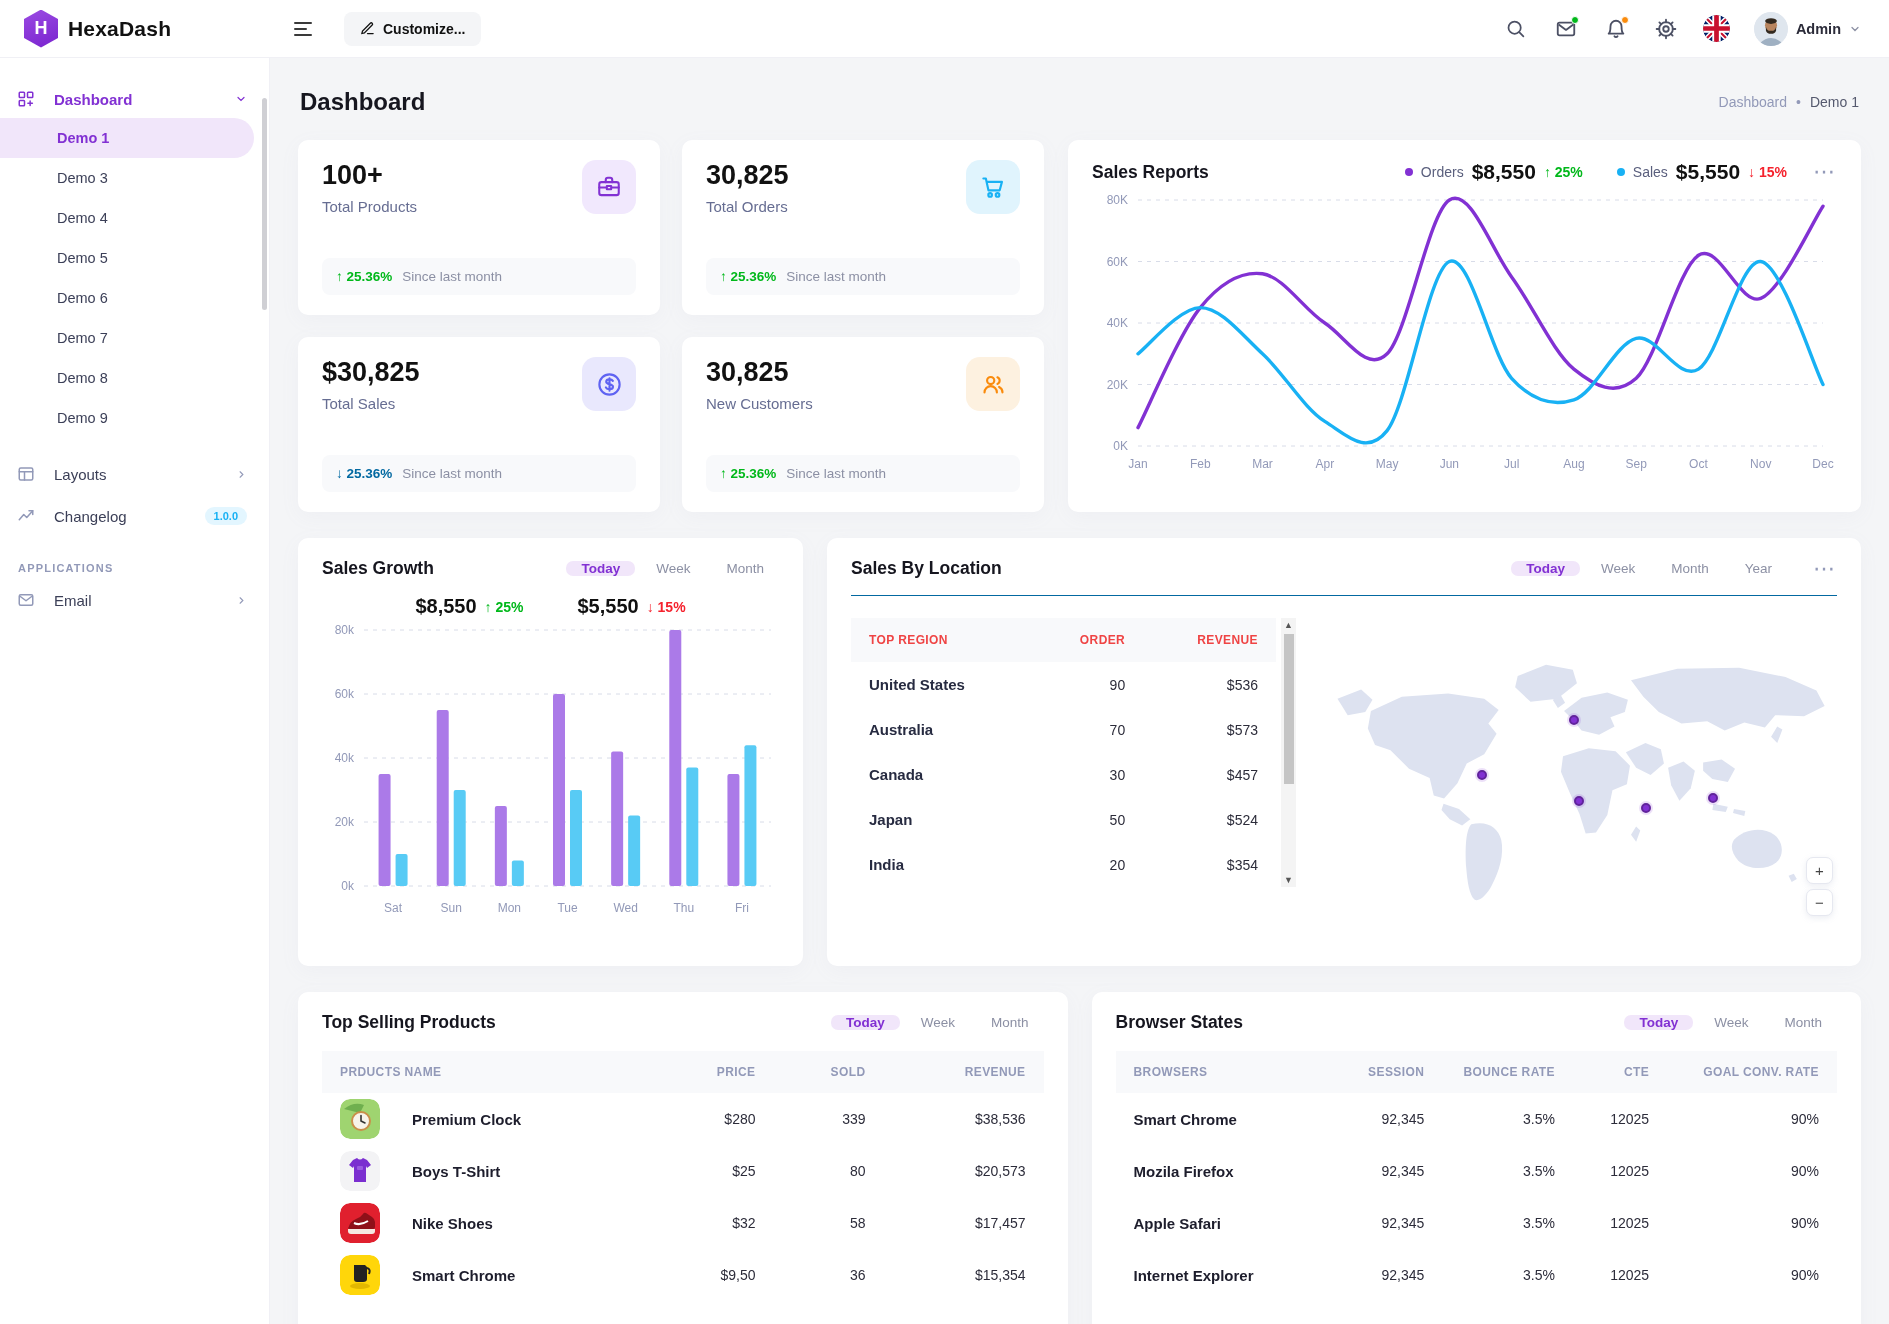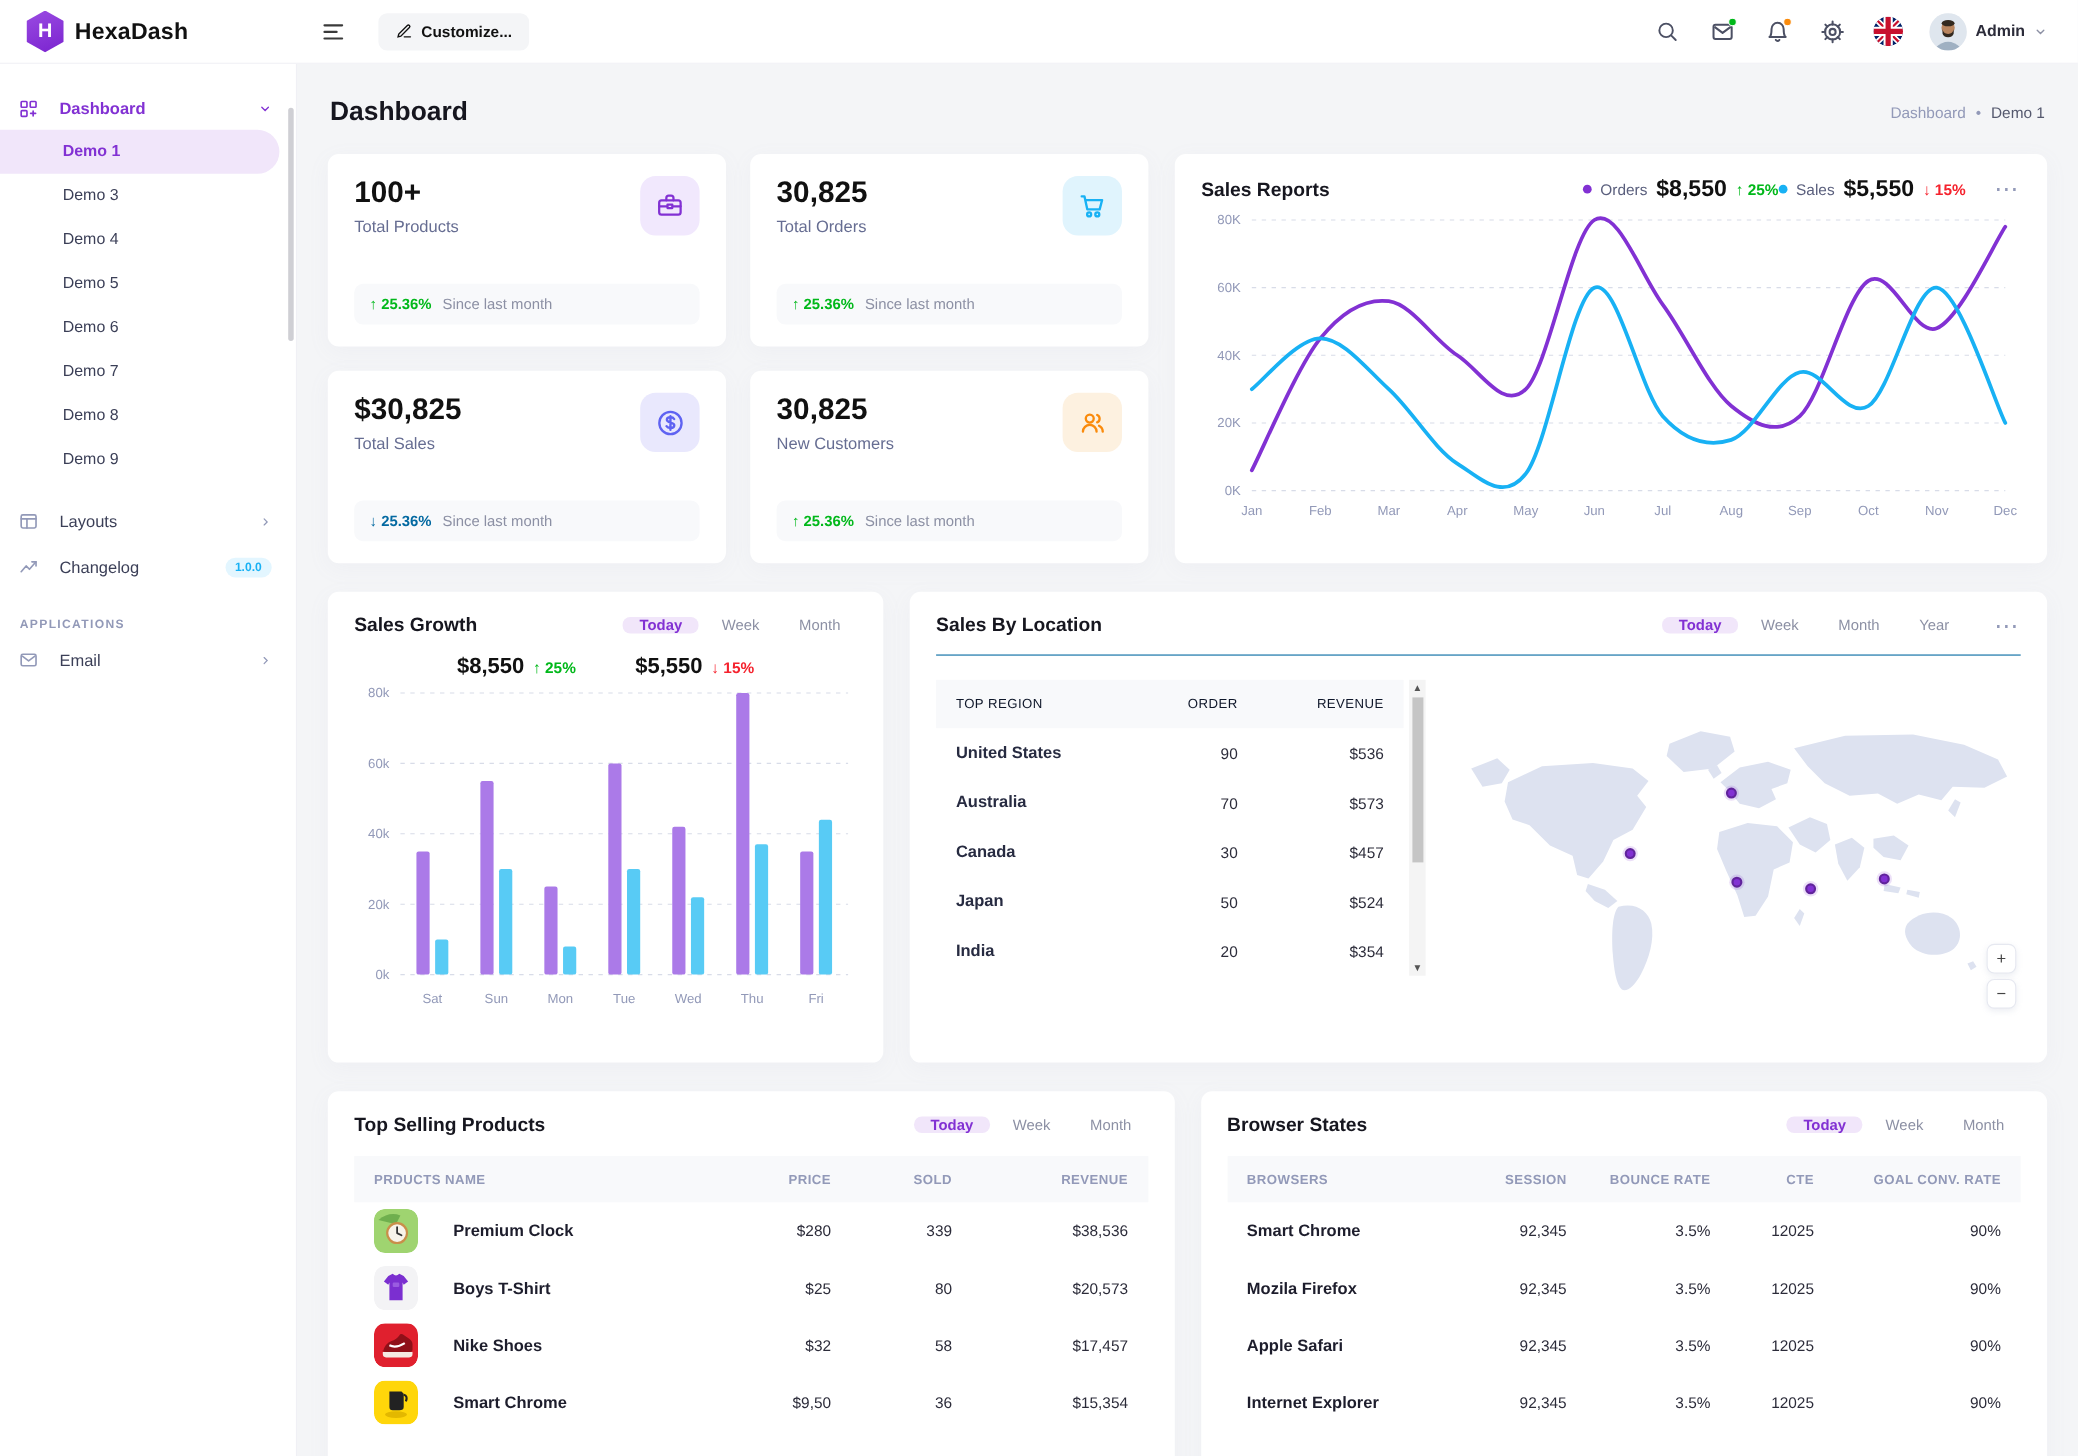--- a/index.html
+++ b/index.html
@@ -59,21 +59,21 @@
   .icon-box { width:54px; height:54px; border-radius:14px; display:flex; align-items:center; justify-content:center; flex-shrink:0; }
   .trend-pill { background:#f8f9fb; border-radius:8px; padding:11px 14px; font-size:13.5px; display:flex; align-items:center; gap:4px; }
   .trend-val { font-weight:700; }
   .trend-val.up { color:#01b81a; } .trend-val.down { color:#0369a1; }
   .trend-cap { color:#8c90a4; margin-left:6px; }
 
   .reports-card { padding:20px 24px; }
   .card-head { display:flex; align-items:center; }
   .card-title { font-size:17.5px; font-weight:700; color:#16161f; }
   .more-btn { margin-left:26px; border:none; background:none; color:#9299b8; font-size:22px; line-height:10px; cursor:pointer; letter-spacing:2px; }
-  .legend { margin-left:auto; display:flex; align-items:center; }
+  .legend { margin-left:auto; display:flex; gap:34px; align-items:center; }
   .legend-item { display:flex; align-items:center; gap:8px; }
   .legend-dot { width:8px; height:8px; border-radius:50%; }
   .legend-name { font-size:14px; color:#5a5f7d; }
   .legend-value { font-size:21px; font-weight:700; color:#111; }
   .legend-change { font-size:14px; font-weight:700; }
   .legend-change.up { color:#01b81a; } .legend-change.down { color:#f5222d; }
 
   .tabs { display:flex; gap:6px; align-items:center; }
   .tab { border:none; background:none; font-family:inherit; font-size:13.5px; color:#8c90a4; padding:0 15px; border-radius:7px; cursor:pointer; }
   .tab.active { background:#f1e6fa; color:#8231d3; font-weight:700; }
@@ -84,21 +84,21 @@
   .gstat { display:flex; align-items:center; gap:8px; }
   .gstat-value { font-size:20px; font-weight:700; color:#111; }
   .gstat-change { font-size:14px; font-weight:700; }
   .gstat-change.up { color:#01b81a; } .gstat-change.down { color:#f5222d; }
 
   .location-card { padding:20px 24px; height:428px; }
   .location-head { border-bottom:1px solid #0369a1; padding-bottom:16px; }
   .location-body { display:flex; gap:26px; margin-top:22px; }
   .loc-table-wrap { width:445px; position:relative; padding-right:20px; }
   .loc-grid { display:grid; grid-template-columns:1.5fr .7fr 1fr; align-items:center; }
-  .loc-thead { background:#f8f9fb; height:44px; font-size:12px; font-weight:400; color:#0f172a; letter-spacing:.4px; }
+  .loc-thead { background:#f8f9fb; height:44px; font-size:12px; font-weight:700; color:#ef4444; letter-spacing:.4px; }
   .loc-thead span { padding:0 18px; }
   .loc-row { height:45px; font-size:14px; color:#2c2c3a; }
   .loc-row span { padding:0 18px; }
   .loc-c1 { font-size:15px; font-weight:600; color:#272b41; }
   .ta-r { text-align:right; }
   .loc-scrollbar { position:absolute; right:0; top:0; width:15px; height:269px; background:#f4f4f4; display:flex; flex-direction:column; align-items:center; justify-content:space-between; padding:2px 0; }
   .loc-scroll-thumb { position:absolute; top:16px; left:2.5px; width:10px; height:150px; background:#c5c5c5; }
   .loc-arrow { font-size:9px; color:#555; line-height:10px; z-index:2; }
   .map-wrap { flex:1; position:relative; }
   .map-wrap svg.world { width:100%; height:320px; }

